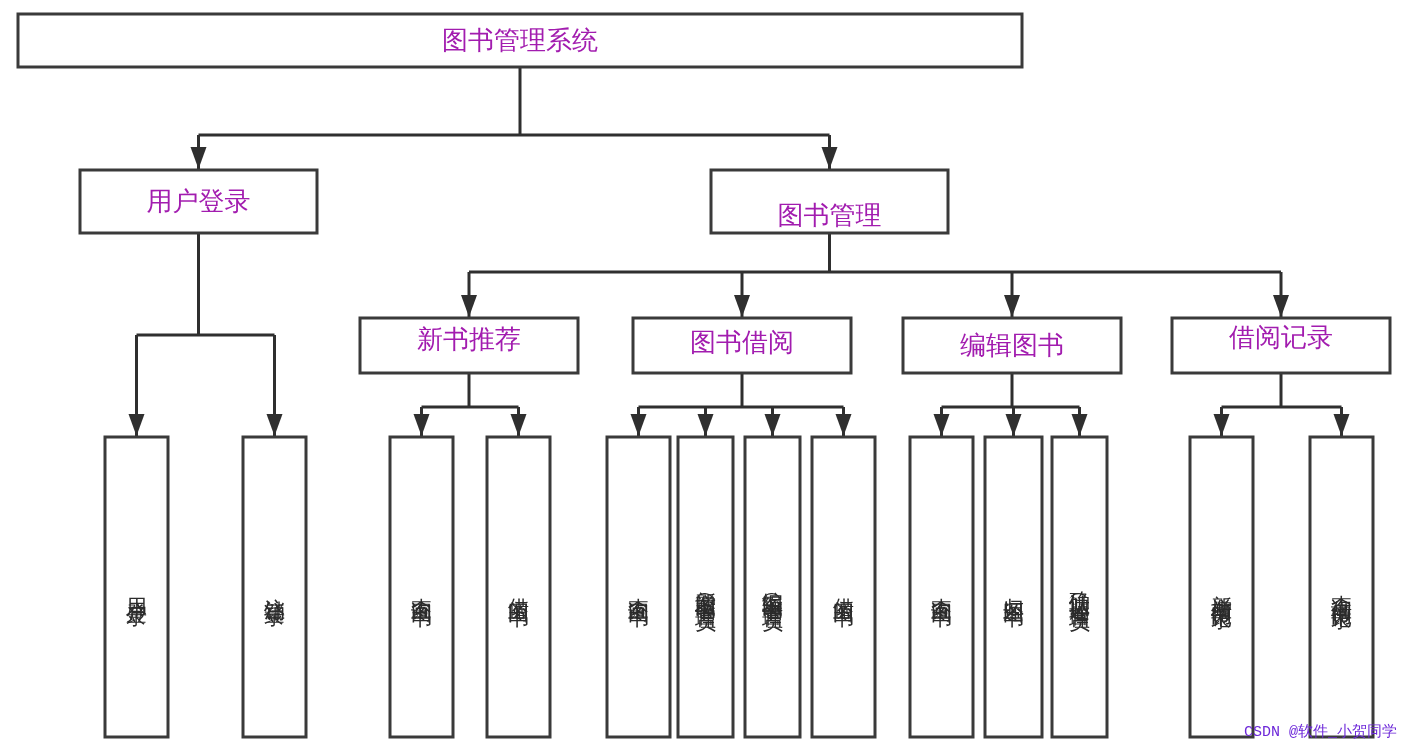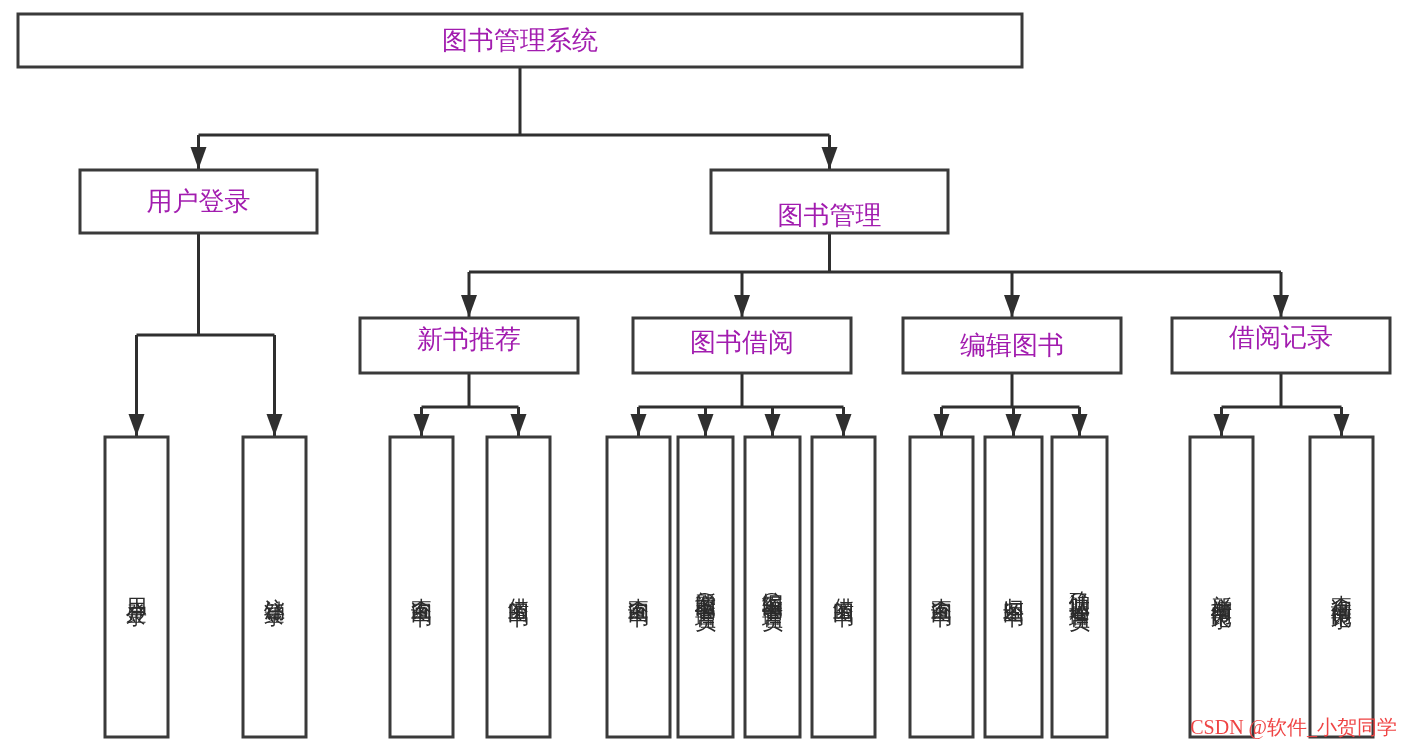--- a/index.html
+++ b/index.html
@@ -68,23 +68,23 @@
   .hlabel-text {
     font-family: Liberation Sans, sans-serif;
     font-size: 26px;
     color: #a21caf;
     white-space: nowrap;
   }
   #watermark {
     position: absolute;
     right: 8px;
     bottom: 6px;
-    font-family: Liberation Serif, serif;
-    font-size: 20px;
-    color: #ef4444;
+    font-family: Liberation Mono, monospace;
+    font-size: 15px;
+    color: #6d28d9;
     white-space: nowrap;
     user-select: none;
   }
 </style>
 </head>
 <body>
 
 <div id="diagram-root">
 
   <svg class="flow" viewBox="0 0 1405 747">

